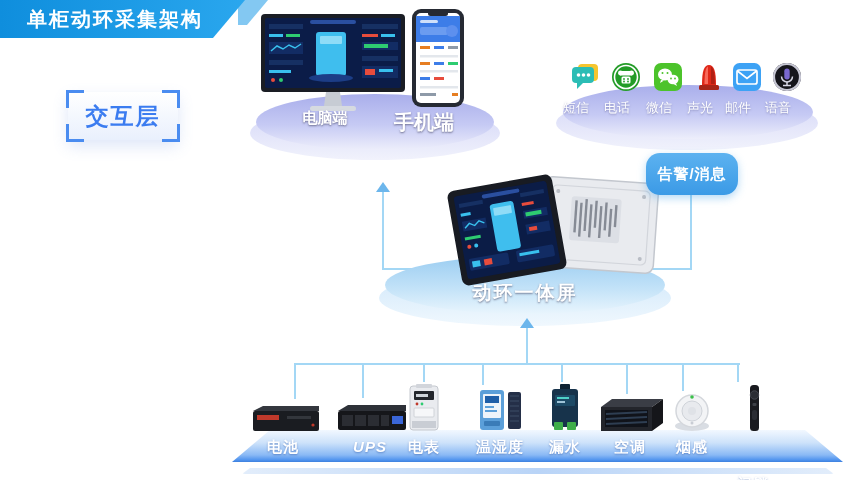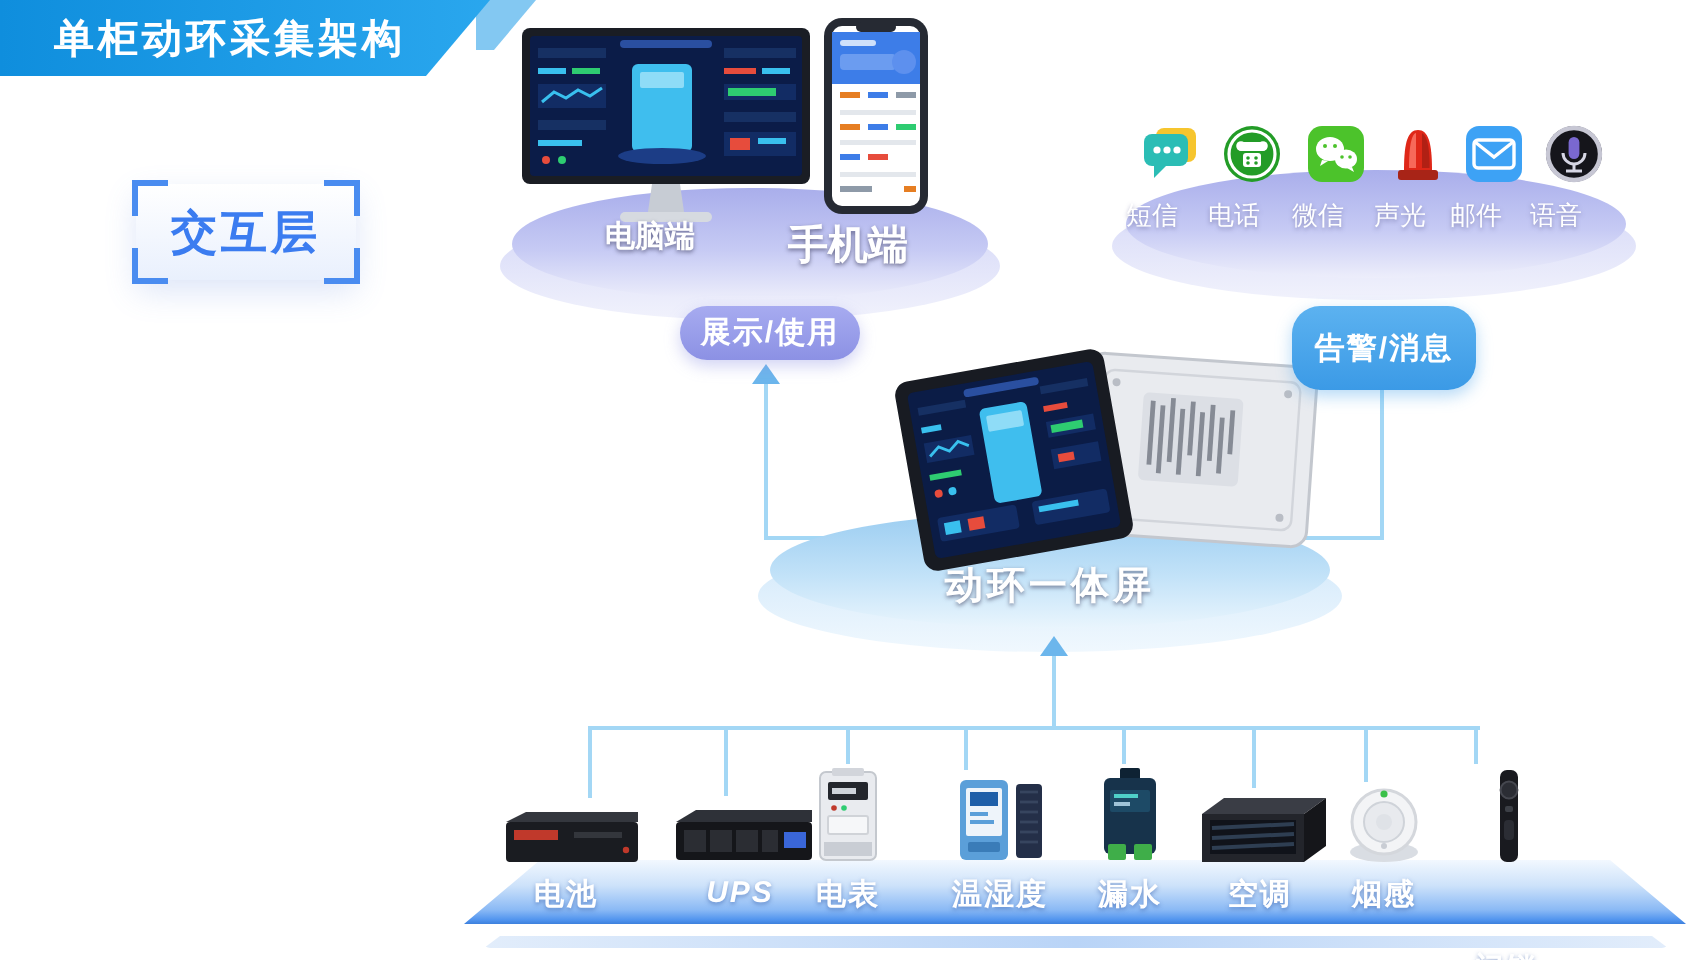--- a/index.html
+++ b/index.html
@@ -184,21 +184,20 @@
     <line x1="11" y1="23.5" x2="19" y2="23.5" stroke="#d6d6e4" stroke-width="1.5"></line>
   </svg>
 
   <div class="abs chan-label" style="left:563px;top:99px;width:44px;">短信</div>
   <div class="abs chan-label" style="left:604px;top:99px;width:44px;">电话</div>
   <div class="abs chan-label" style="left:646px;top:99px;width:44px;">微信</div>
   <div class="abs chan-label" style="left:687px;top:99px;width:44px;">声光</div>
   <div class="abs chan-label" style="left:725px;top:99px;width:44px;">邮件</div>
   <div class="abs chan-label" style="left:765px;top:99px;width:44px;">语音</div>
 
-  <div class="abs badge badge-purple" style="left:340px;top:153px;width:90px;height:27px;">展示/使用</div>
   <div class="abs badge badge-blue" style="left:646px;top:153px;width:92px;height:42px;">告警/消息</div>
 
   <div class="abs arrow-up" style="left:376px;top:182px;"></div>
   <div class="abs elbow-l" style="left:382px;top:191px;width:76px;height:77px;"></div>
   <div class="abs arrow-up" style="left:683px;top:182px;"></div>
   <div class="abs elbow-r" style="left:610px;top:191px;width:80px;height:77px;"></div>
 
   <div class="abs ellipse-blue-rim" style="left:379px;top:270px;width:292px;height:56px;"></div>
   <div class="abs ellipse-blue" style="left:385px;top:256px;width:280px;height:58px;"></div>
 

